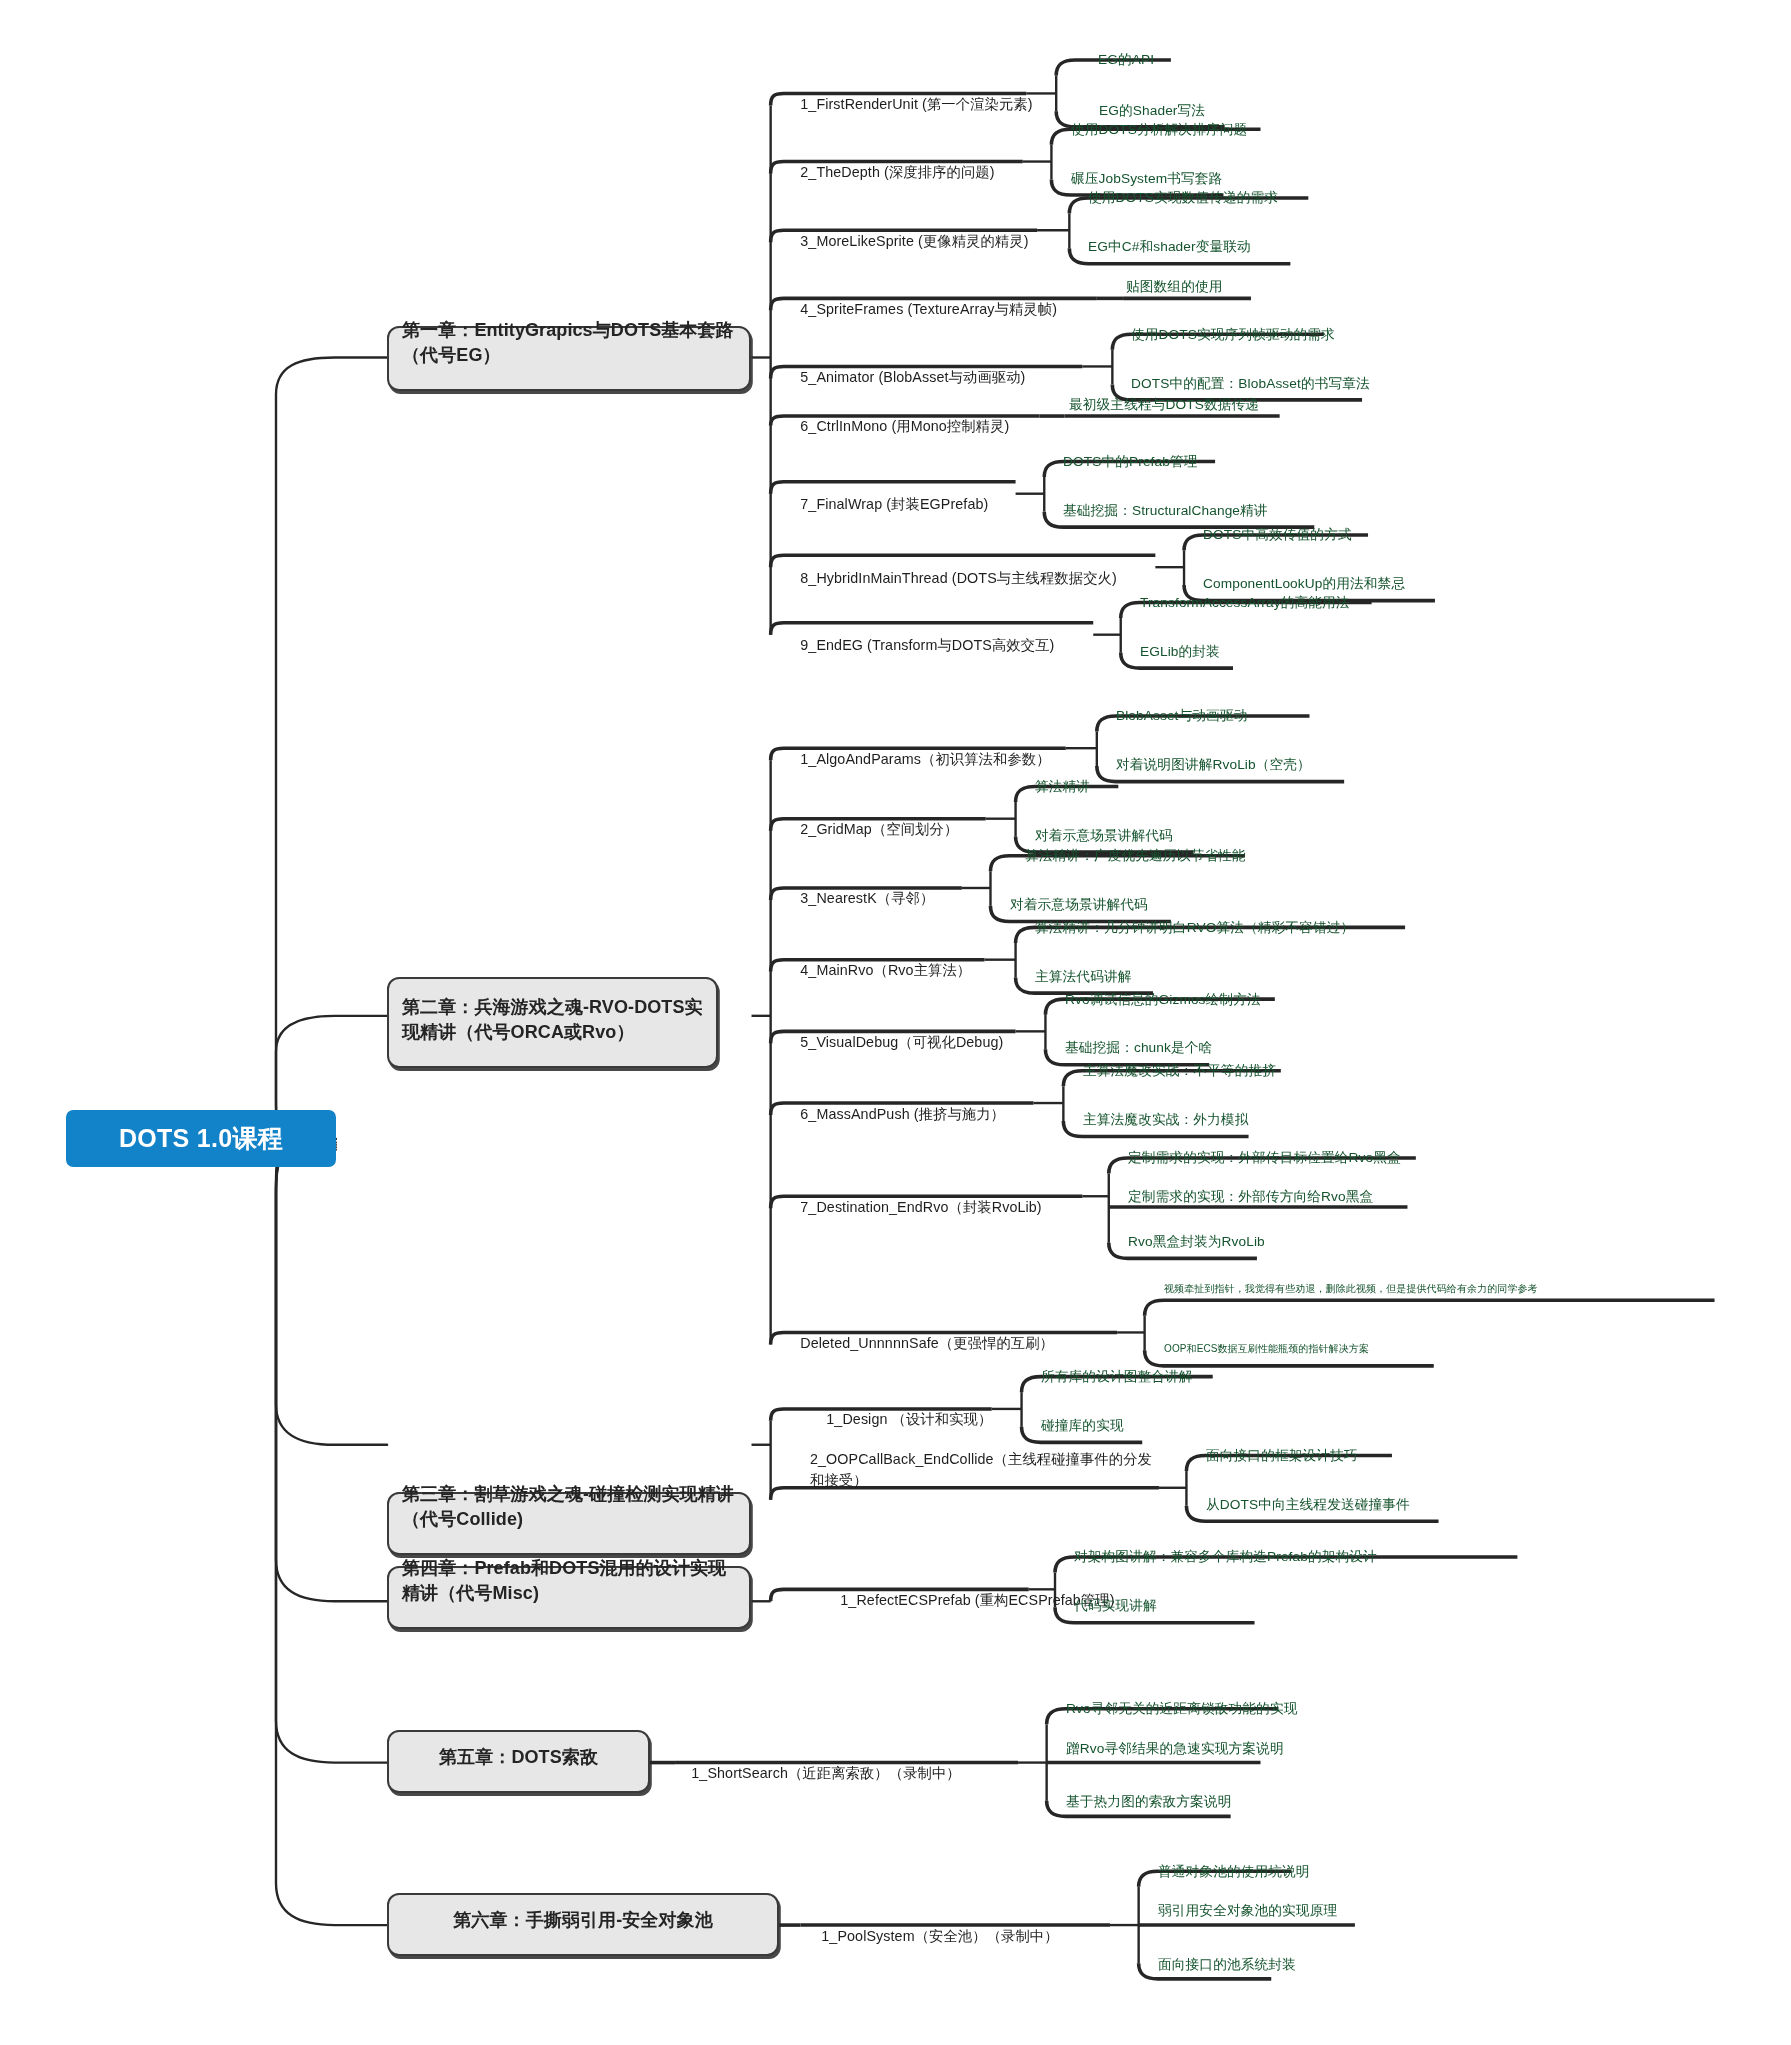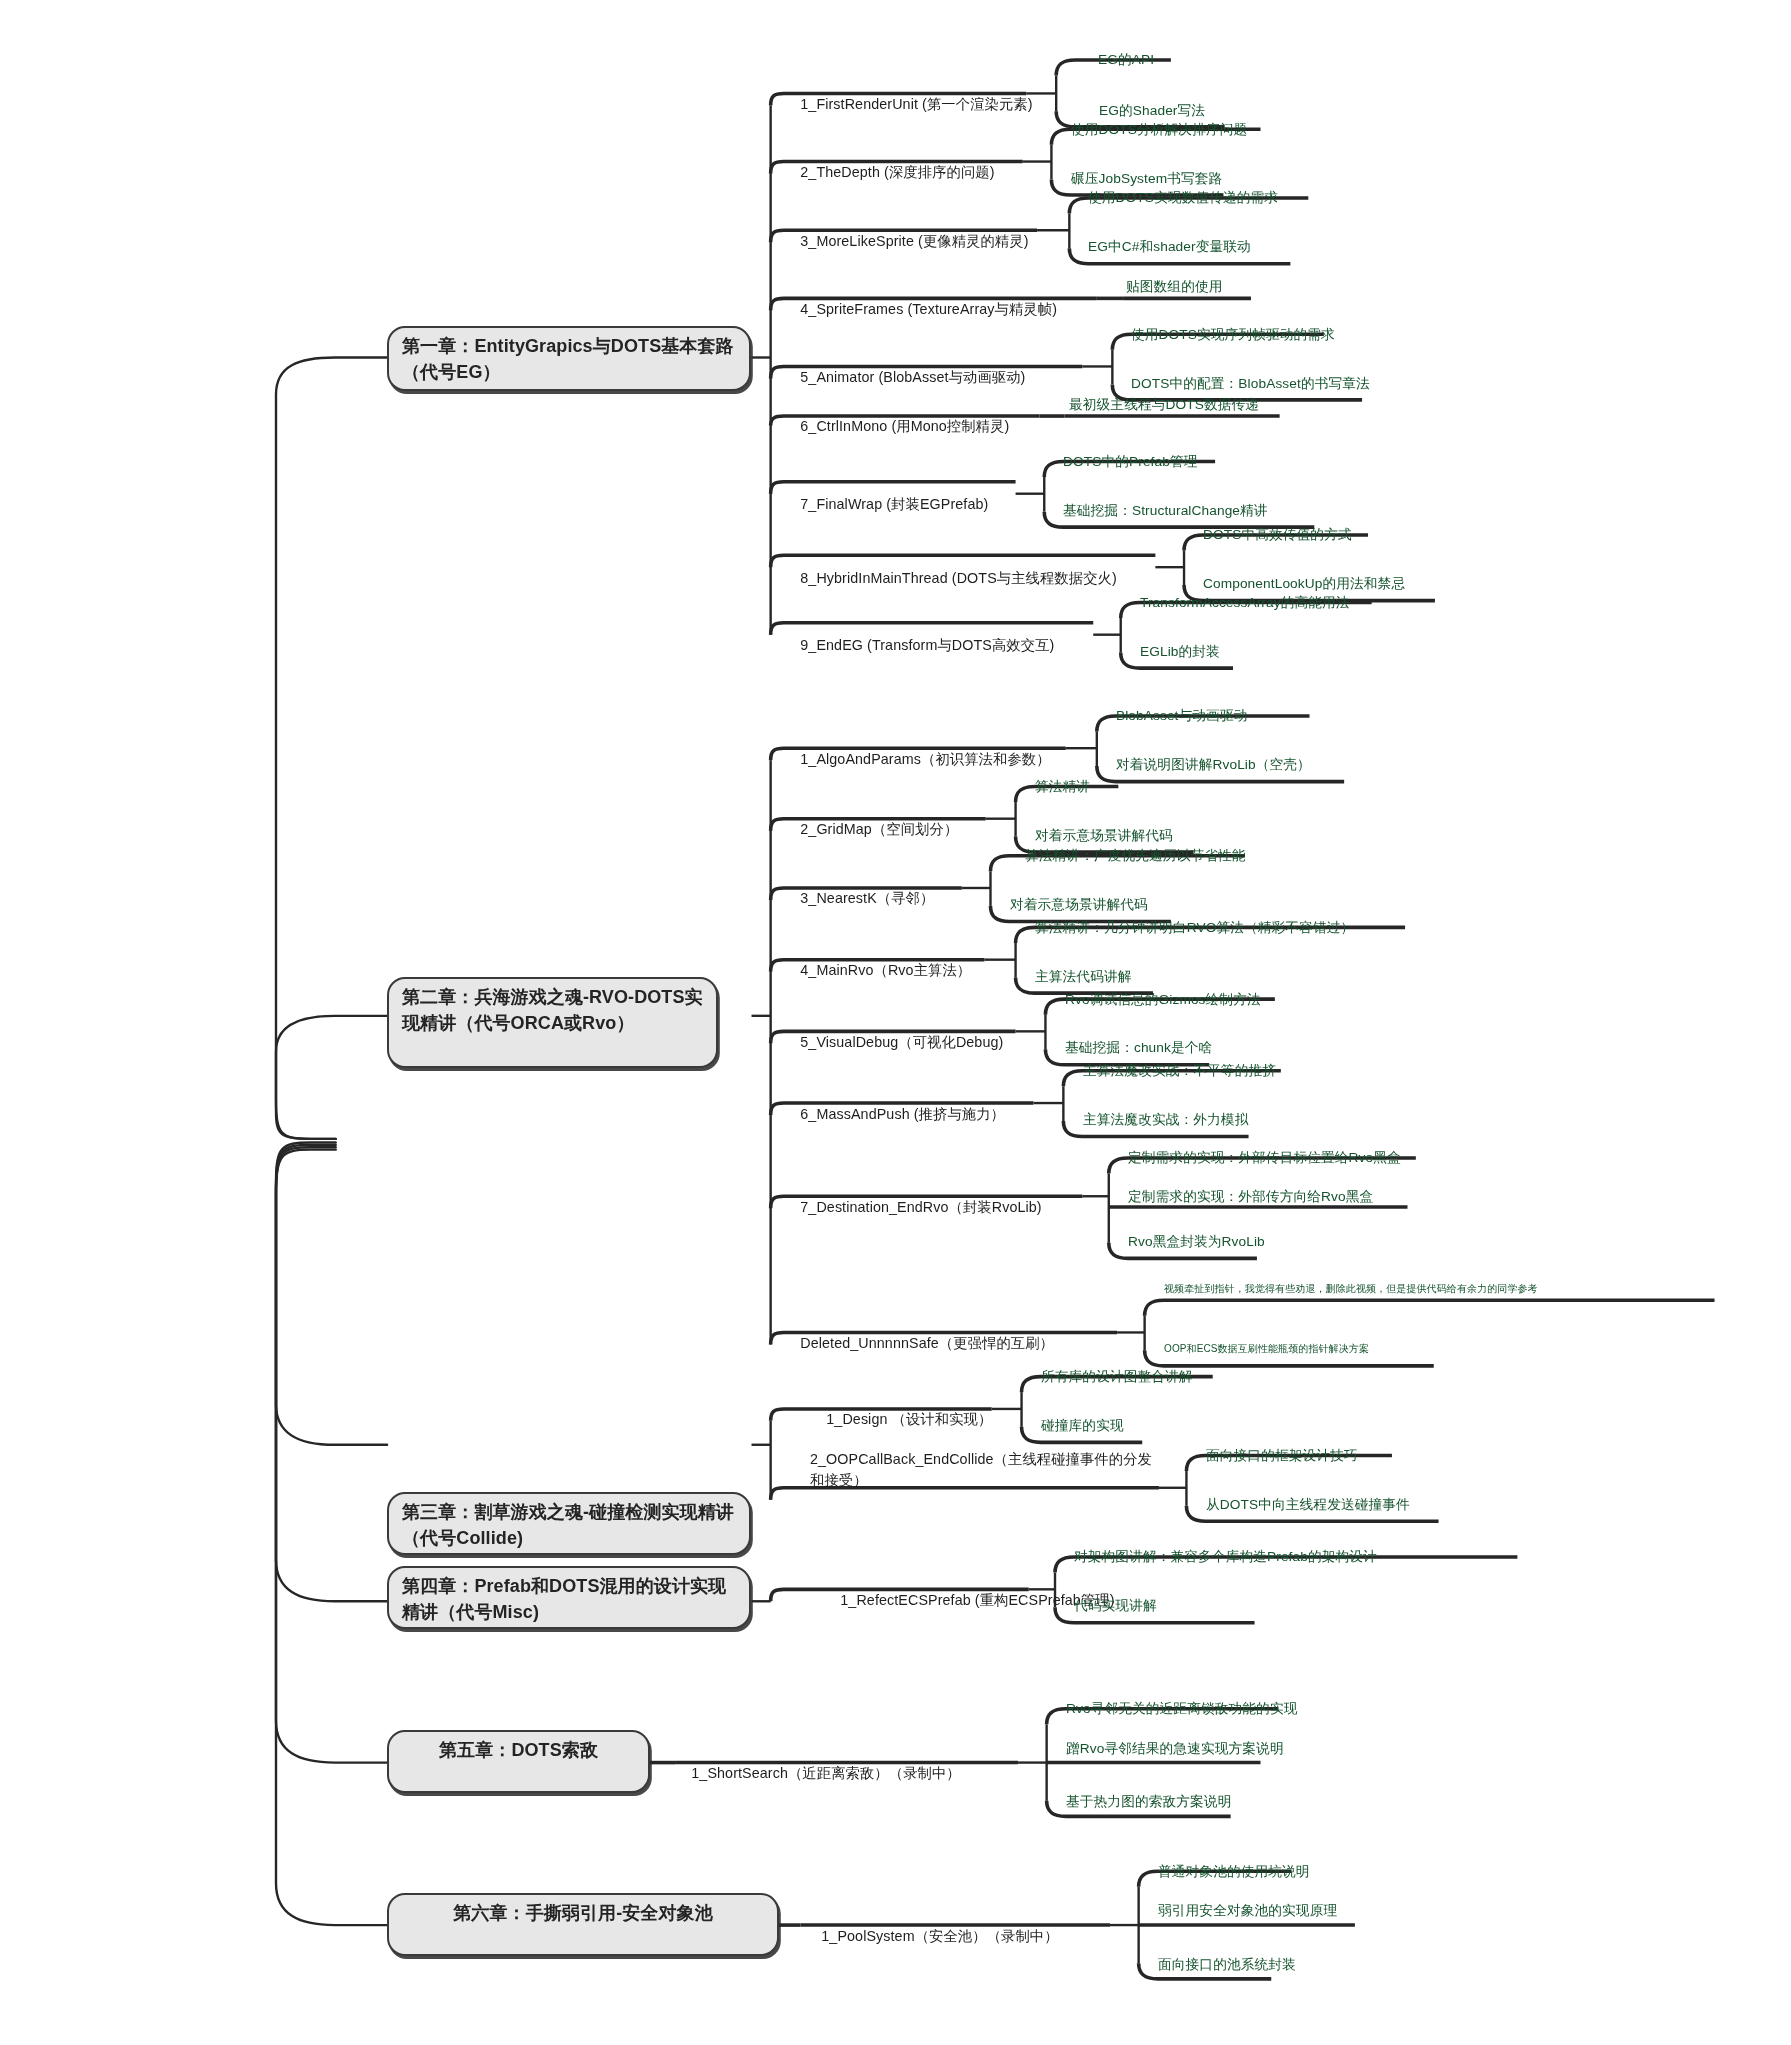--- a/index.html
+++ b/index.html
@@ -35,25 +35,25 @@
     font-weight: 700;
     letter-spacing: 0.3px;
     z-index: 5;
   }
 
   
   .chapter-box {
     position: absolute;
     background: #e7e7e7;
     border: 2.4px solid #3a3a3a;
-    border-radius: 18px;
+    border-radius: 12px;
     box-shadow: 1.8px 3px 0 0 rgba(40,40,40,.85);
     display: flex;
-    align-items: flex-start;
-    padding: 6px 13px;
+    align-items: flex-end;
+    padding: 20px 13px;
     z-index: 4;
   }
   .chapter-label {
     font-size: 18px;
     font-weight: 700;
     color: #242424;
     line-height: 1.42;
     letter-spacing: 0.1px;
   }
 
@@ -253,20 +253,23 @@
       <path d="M1304 3222 L1340 3222" stroke-width="6"></path>
       <path d="M1340 3222 L1858 3222" stroke-width="6"></path>
       <path d="M1858 3222 L1906 3222"></path>
       <path d="M1906 3158 C1906 3140 1916 3132 1938 3132 L2162 3132" stroke-width="6"></path>
       <path d="M1906 3158 L1906 3286"></path>
       <path d="M1906 3222 L2268 3222" stroke-width="6"></path>
       <path d="M1906 3286 C1906 3304 1916 3312 1938 3312 L2128 3312" stroke-width="6"></path>
     </g>
   </svg>
 
+  <div class="root-node">
+    <span>DOTS 1.0课程</span>
+  </div>
 
   <div class="chapter-box" style="left:387px; top:326px; width:364px; height:65px;">
     <span class="chapter-label">第一章：EntityGrapics与DOTS基本套路（代号EG）</span>
   </div>
 
   <div class="lesson" style="left:784px; top:73px;">
     <span>1_FirstRenderUnit (第一个渲染元素)</span></div>
   <div class="leaf" style="left:1098px; top:51px;">
     <span>EG的API</span></div>
   <div class="leaf" style="left:1099px; top:102px;">

